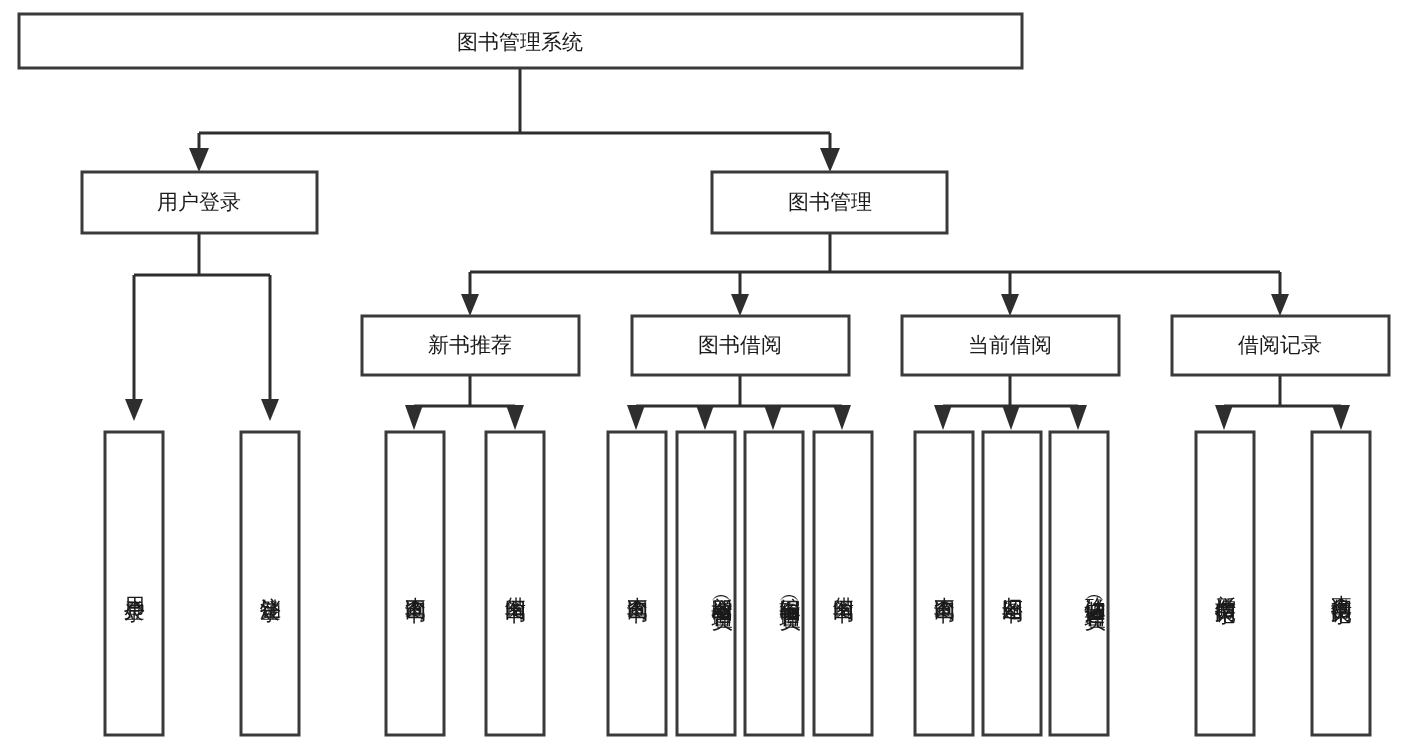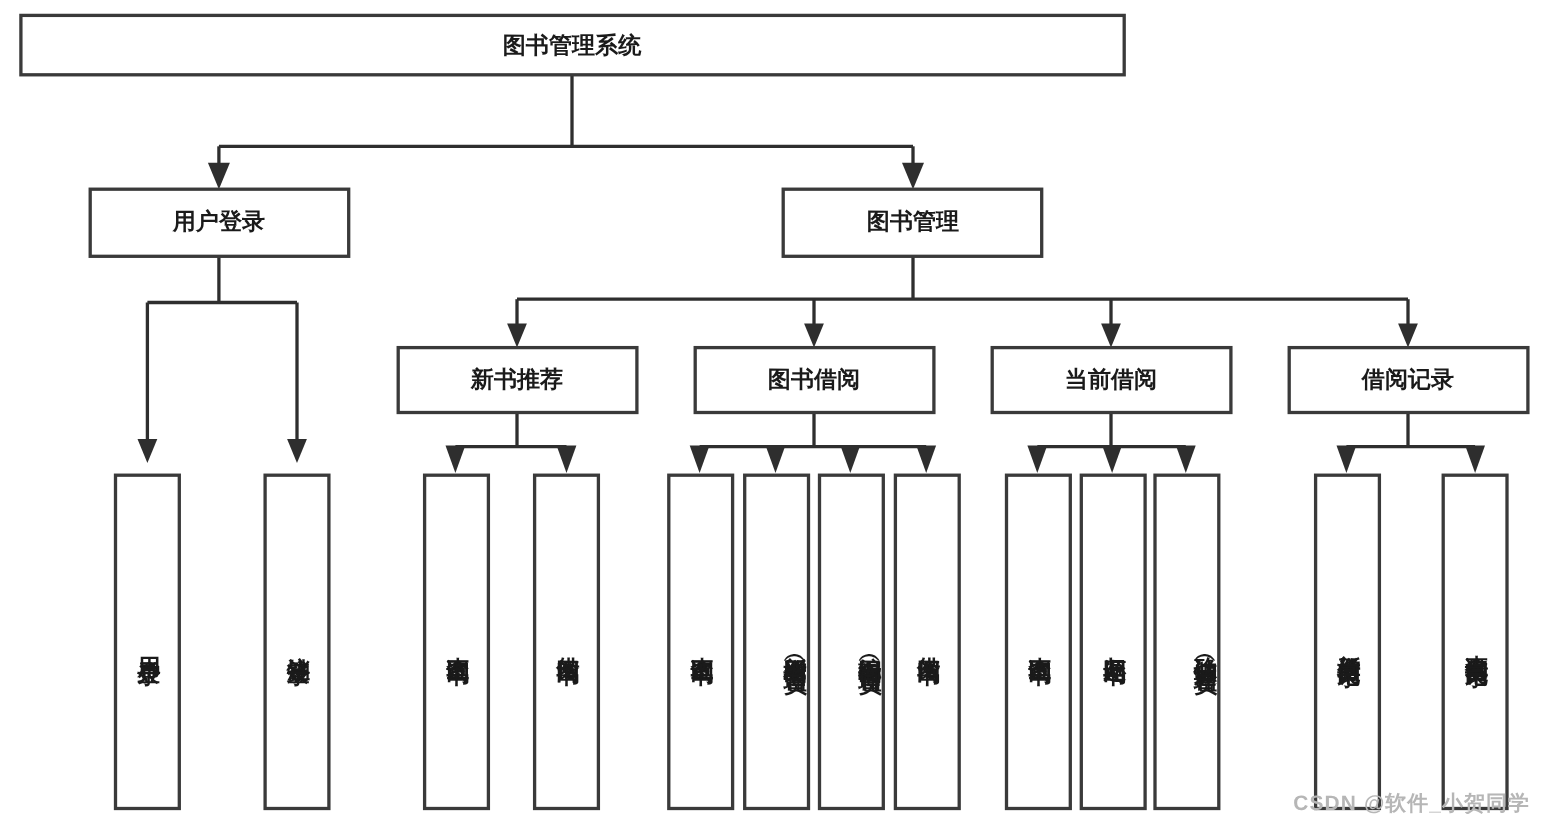--- a/index.html
+++ b/index.html
@@ -10,21 +10,20 @@
   }
   body {
     font-family: "Liberation Sans", "DejaVu Sans", sans-serif;
   }
   #diagram-root {
     position: relative;
     width: 1405px;
     height: 747px;
     background: #ffffff;
     overflow: hidden;
-    font-weight: bold;
   }
   svg#tree-svg {
     position: absolute;
     left: 0;
     top: 0;
     width: 1405px;
     height: 747px;
     display: block;
   }
   .node-box {
@@ -208,14 +207,13 @@
   <div class="leaf-label-wrap" style="left:745px; top:432px; width:58px; height:303px; align-items:flex-start; padding-top:10px; box-sizing:border-box;">编辑图书（管理员）</div>
   <div class="leaf-label-wrap" style="left:814px; top:432px; width:58px; height:303px;">借阅图书</div>
 
   <div class="leaf-label-wrap" style="left:915px; top:432px; width:58px; height:303px;">查询图书</div>
   <div class="leaf-label-wrap" style="left:983px; top:432px; width:58px; height:303px;">归还图书</div>
   <div class="leaf-label-wrap" style="left:1050px; top:432px; width:58px; height:303px; align-items:flex-start; padding-top:10px; box-sizing:border-box;">确认归还（管理员）</div>
 
   <div class="leaf-label-wrap" style="left:1196px; top:432px; width:58px; height:303px;">新增借阅记录</div>
   <div class="leaf-label-wrap" style="left:1312px; top:432px; width:58px; height:303px;">查询借阅记录</div>
 
-  <div class="watermark">CSDN @软件_小贺同学</div>
 </div>
 
 </body></html>

